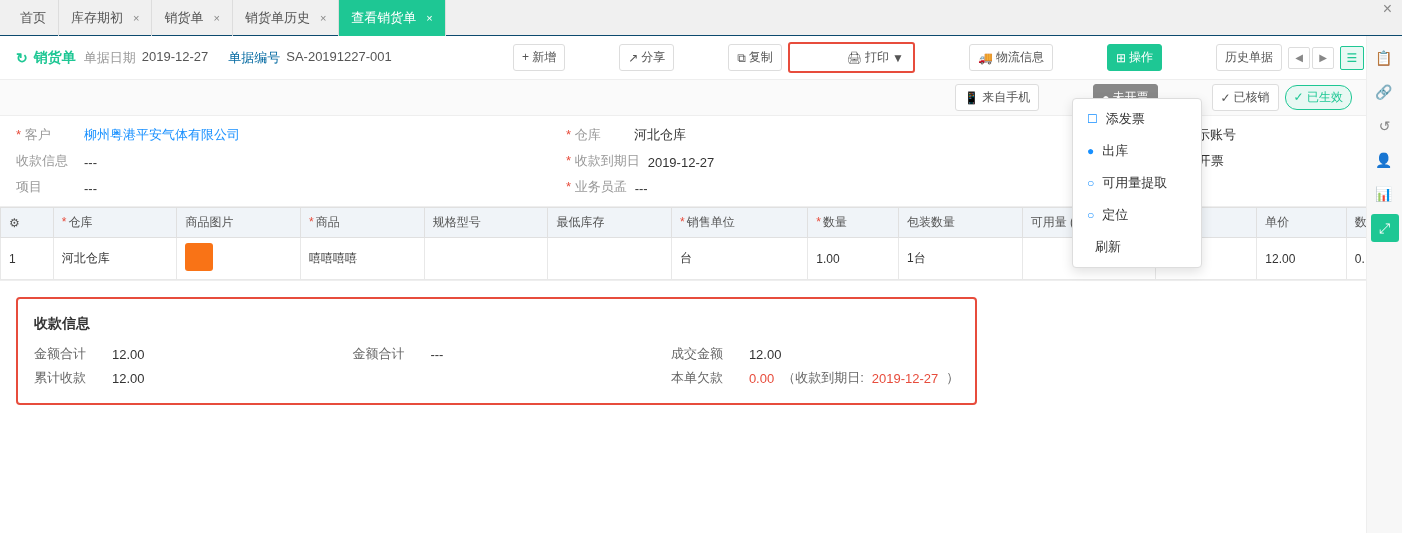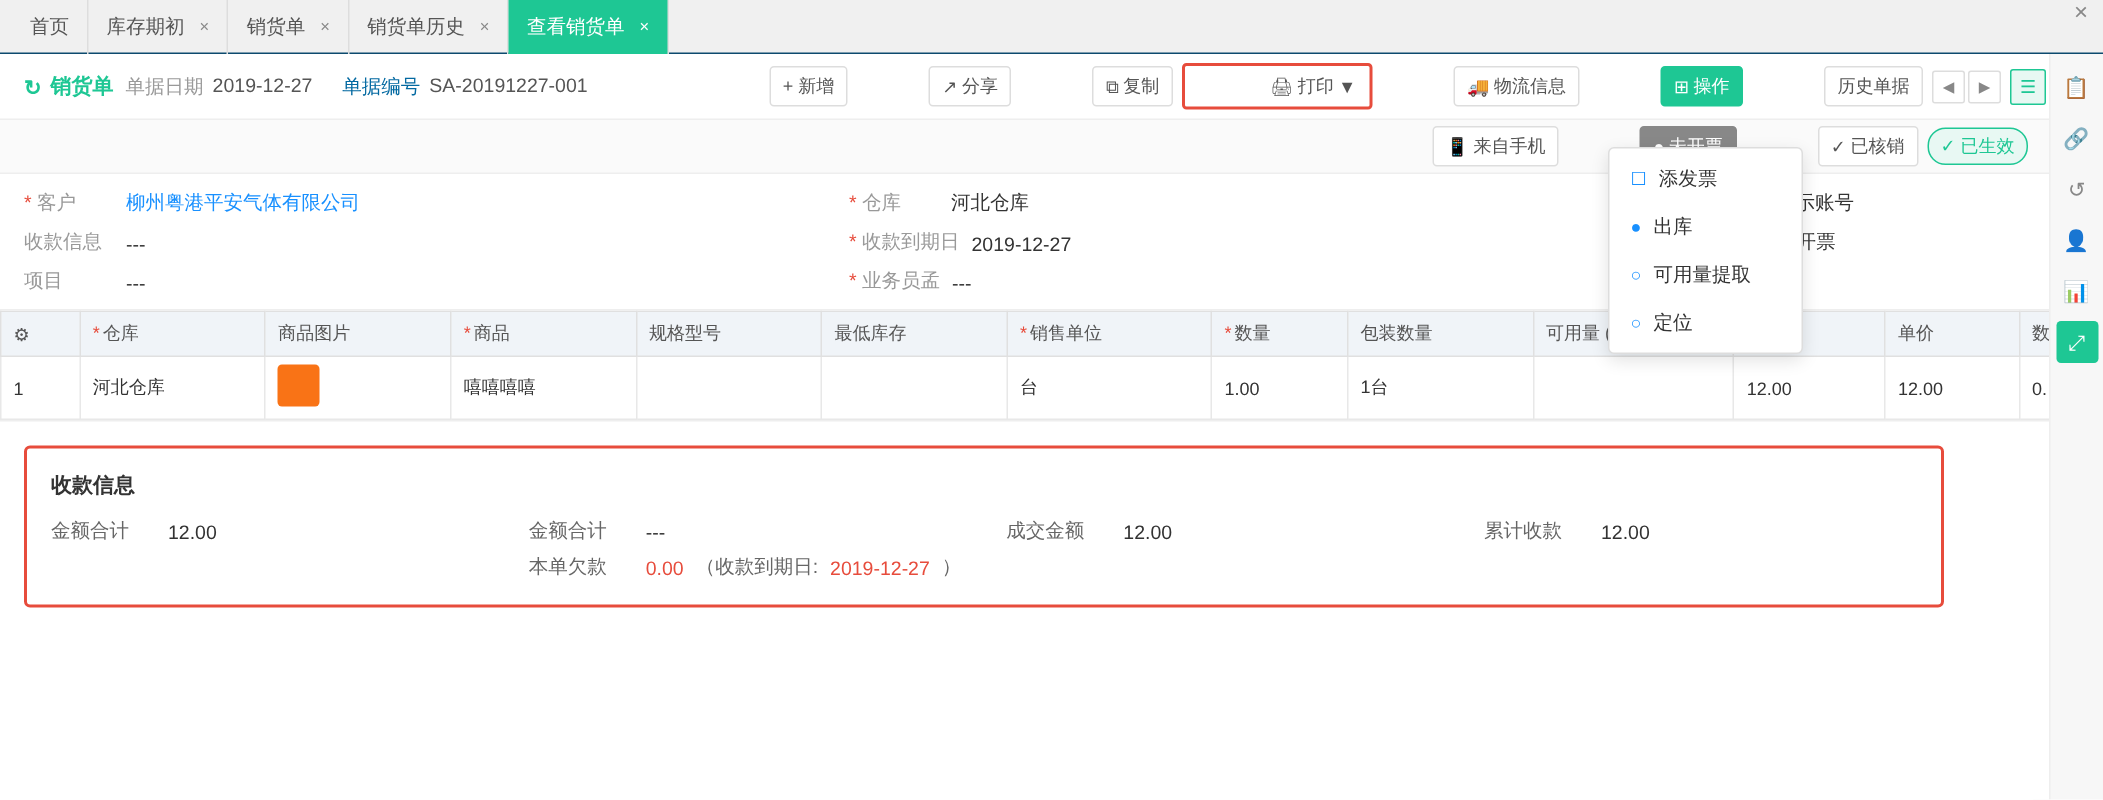--- a/index.html
+++ b/index.html
@@ -40,21 +40,21 @@
     th { padding: 6px 8px; border: 1px solid #e0e0e0; text-align: left; font-weight: normal; color: #555; white-space: nowrap; }
     td { padding: 5px 8px; border: 1px solid #e8e8e8; color: #333; white-space: nowrap; }
     tr.data-row td { background: #fff; }
     tr.subtotal-row td { background: #fafafa; color: #888; }
     .required-star { color: #e74c3c; margin-right: 2px; }
 
     
     .bottom-info { padding: 16px; }
     .info-box { border: 2px solid #e74c3c; border-radius: 4px; padding: 16px; display: inline-block; min-width: 520px; }
     .info-title { font-weight: bold; font-size: 14px; margin-bottom: 12px; }
-    .info-grid { display: grid; grid-template-columns: 1fr 1fr 1fr 1fr; gap: 6px 30px; }
+    .info-grid { display: grid; grid-template-columns: 1fr 1fr 1fr; gap: 6px 30px; }
     .info-row { display: flex; align-items: center; gap: 8px; font-size: 13px; }
     .info-label { color: #666; min-width: 70px; }
     .info-value { color: #333; }
     .info-value.red { color: #e74c3c; }
     .info-value.date-red { color: #e74c3c; }
 
     
     .right-sidebar { position: absolute; right: 0; top: 0; width: 36px; background: #f7f7f7; border-left: 1px solid #eee; display: flex; flex-direction: column; align-items: center; padding: 8px 0; gap: 6px; height: 100%; }
     .sidebar-icon { width: 28px; height: 28px; display: flex; align-items: center; justify-content: center; cursor: pointer; color: #888; font-size: 14px; border-radius: 3px; }
     .sidebar-icon.active-side { background: #1ec794; color: #fff; }
@@ -308,20 +308,24 @@
         <span>出库</span>
       </div>
       <div class="dropdown-item">
         <span class="dropdown-icon" style="color:#1890ff;">○</span>
         <span>可用量提取</span>
       </div>
       <div class="dropdown-item">
         <span class="dropdown-icon" style="color:#1890ff;">○</span>
         <span>定位</span>
       </div>
+      <div class="dropdown-item">
+        <span class="dropdown-icon"></span>
+        <span>刷新</span>
+      </div>
     </div>
 
     <div class="right-sidebar">
       <div class="sidebar-icon">📋</div>
       <div class="sidebar-icon">🔗</div>
       <div class="sidebar-icon">↺</div>
       <div class="sidebar-icon">👤</div>
       <div class="sidebar-icon">📊</div>
       <div class="sidebar-icon active-side">⤢</div>
     </div>

